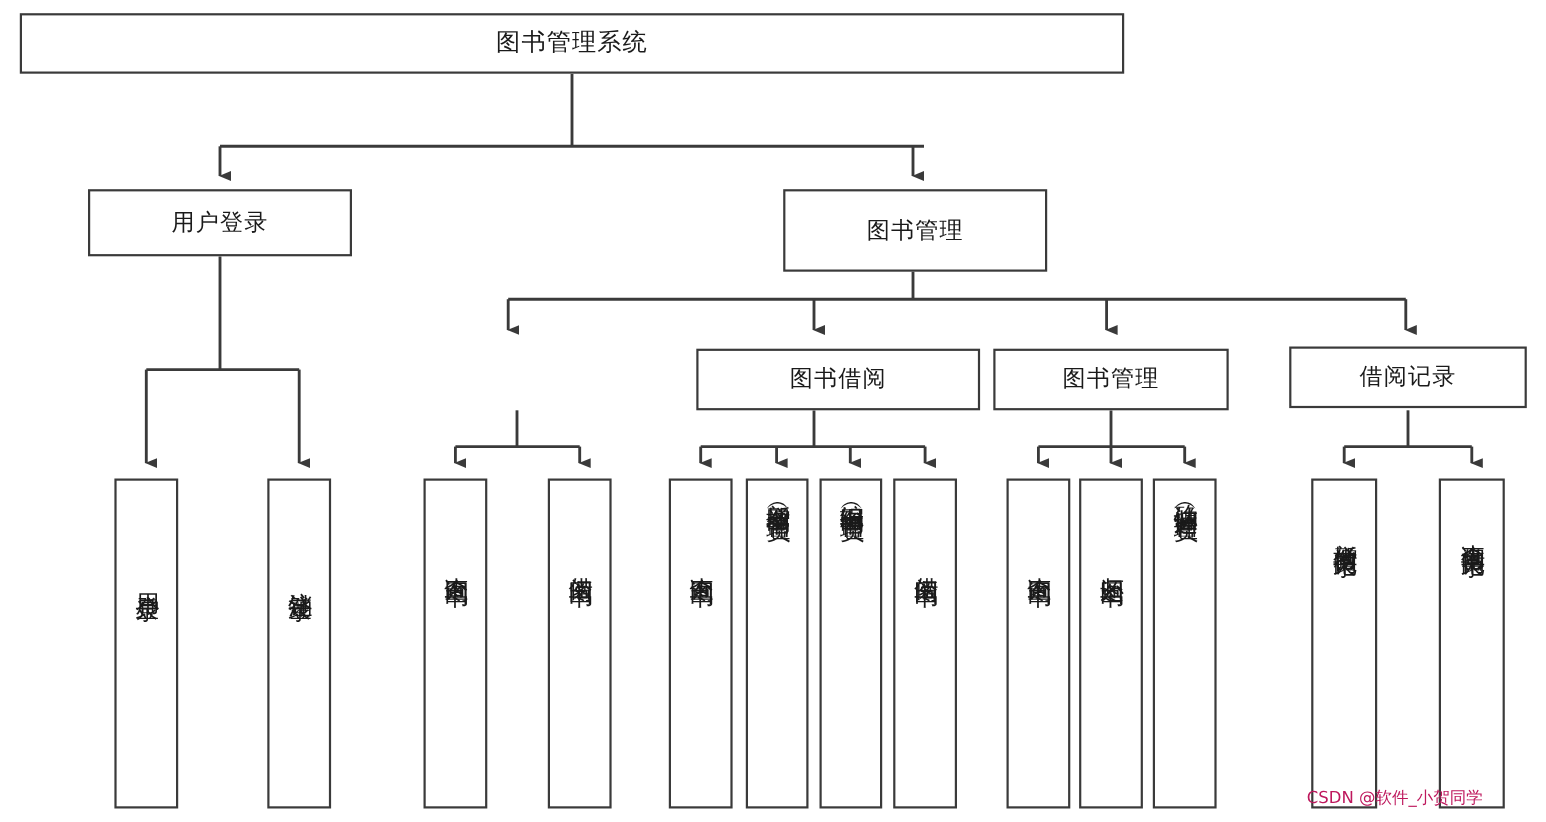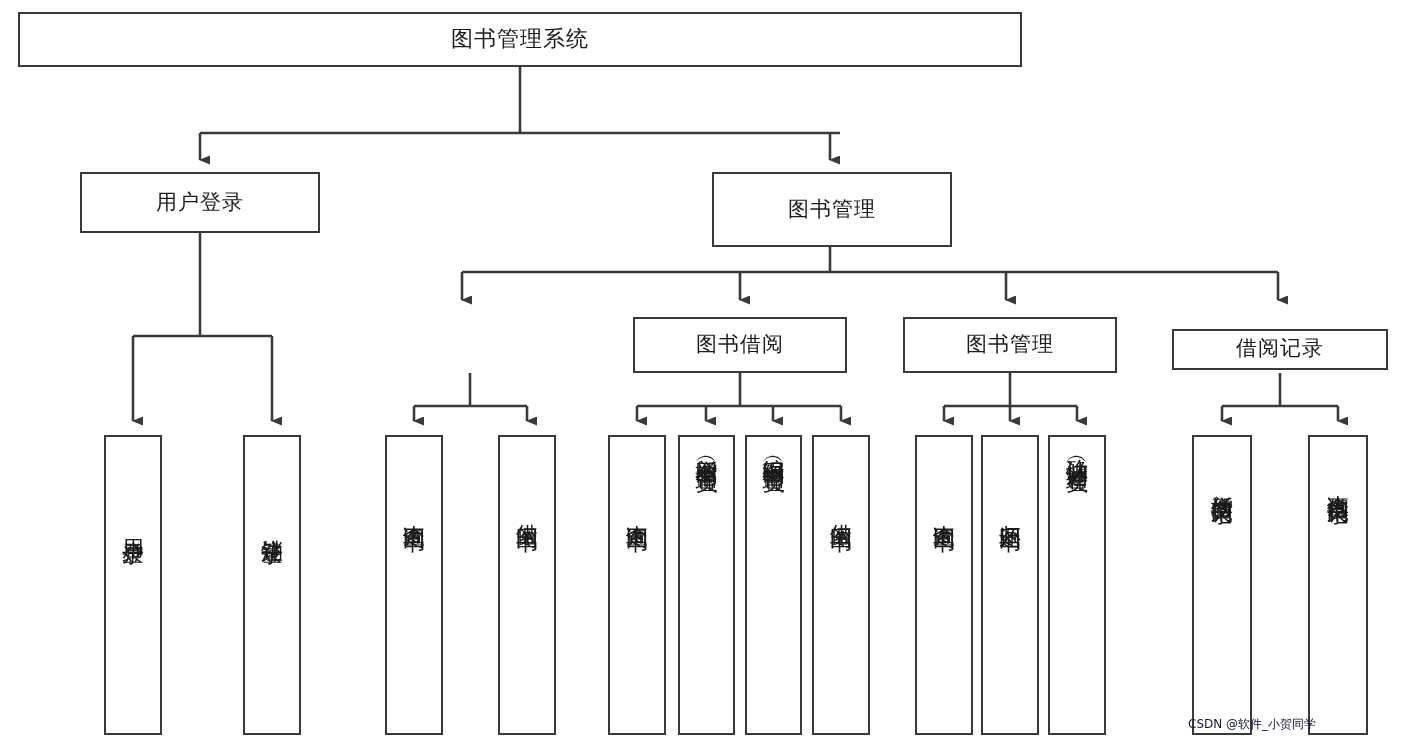--- a/index.html
+++ b/index.html
@@ -53,22 +53,22 @@
   svg.wires {
     position: absolute;
     left: 0;
     top: 0;
     width: 1405px;
     height: 747px;
     pointer-events: none;
   }
   .watermark {
     position: absolute;
-    font-size: 12px;
-    color: #0f172a;
+    font-size: 15px;
+    color: #be185d;
     white-space: nowrap;
     font-family: "DejaVu Sans", "Liberation Sans", sans-serif;
   }
 </style>
 </head>
 <body>
 
 <div id="canvas">
 
   <svg class="wires" viewBox="0 0 1405 747" xmlns="http://www.w3.org/2000/svg">
@@ -125,27 +125,27 @@
     <span>图书管理系统</span>
   </div>
 
   <div class="node horiz" style="left:80px; top:172px; width:240px; height:61px;">
     <span>用户登录</span>
   </div>
   <div class="node horiz" style="left:712px; top:172px; width:240px; height:75px;">
     <span>图书管理</span>
   </div>
 
-  <div class="node horiz" style="left:633px; top:317px; width:214px; height:56px;">
+  <div class="node horiz" style="left:633px; top:317px; width:258px; height:56px;">
     <span>图书借阅</span>
   </div>
   <div class="node horiz" style="left:903px; top:317px; width:214px; height:56px;">
     <span>图书管理</span>
   </div>
-  <div class="node horiz" style="left:1172px; top:329px; width:216px; height:41px;font-family:Liberation Mono, monospace;">
+  <div class="node horiz" style="left:1172px; top:315px; width:216px; height:56px;">
     <span>借阅记录</span>
   </div>
 
   <div class="node leaf leaf-center" style="left:104px; top:435px; width:58px; height:300px; padding-top:84px;">
     <span class="vtext">用户登录</span>
   </div>
   <div class="node leaf leaf-center" style="left:243px; top:435px; width:58px; height:300px; padding-top:84px;">
     <span class="vtext">注销登录</span>
   </div>
 

